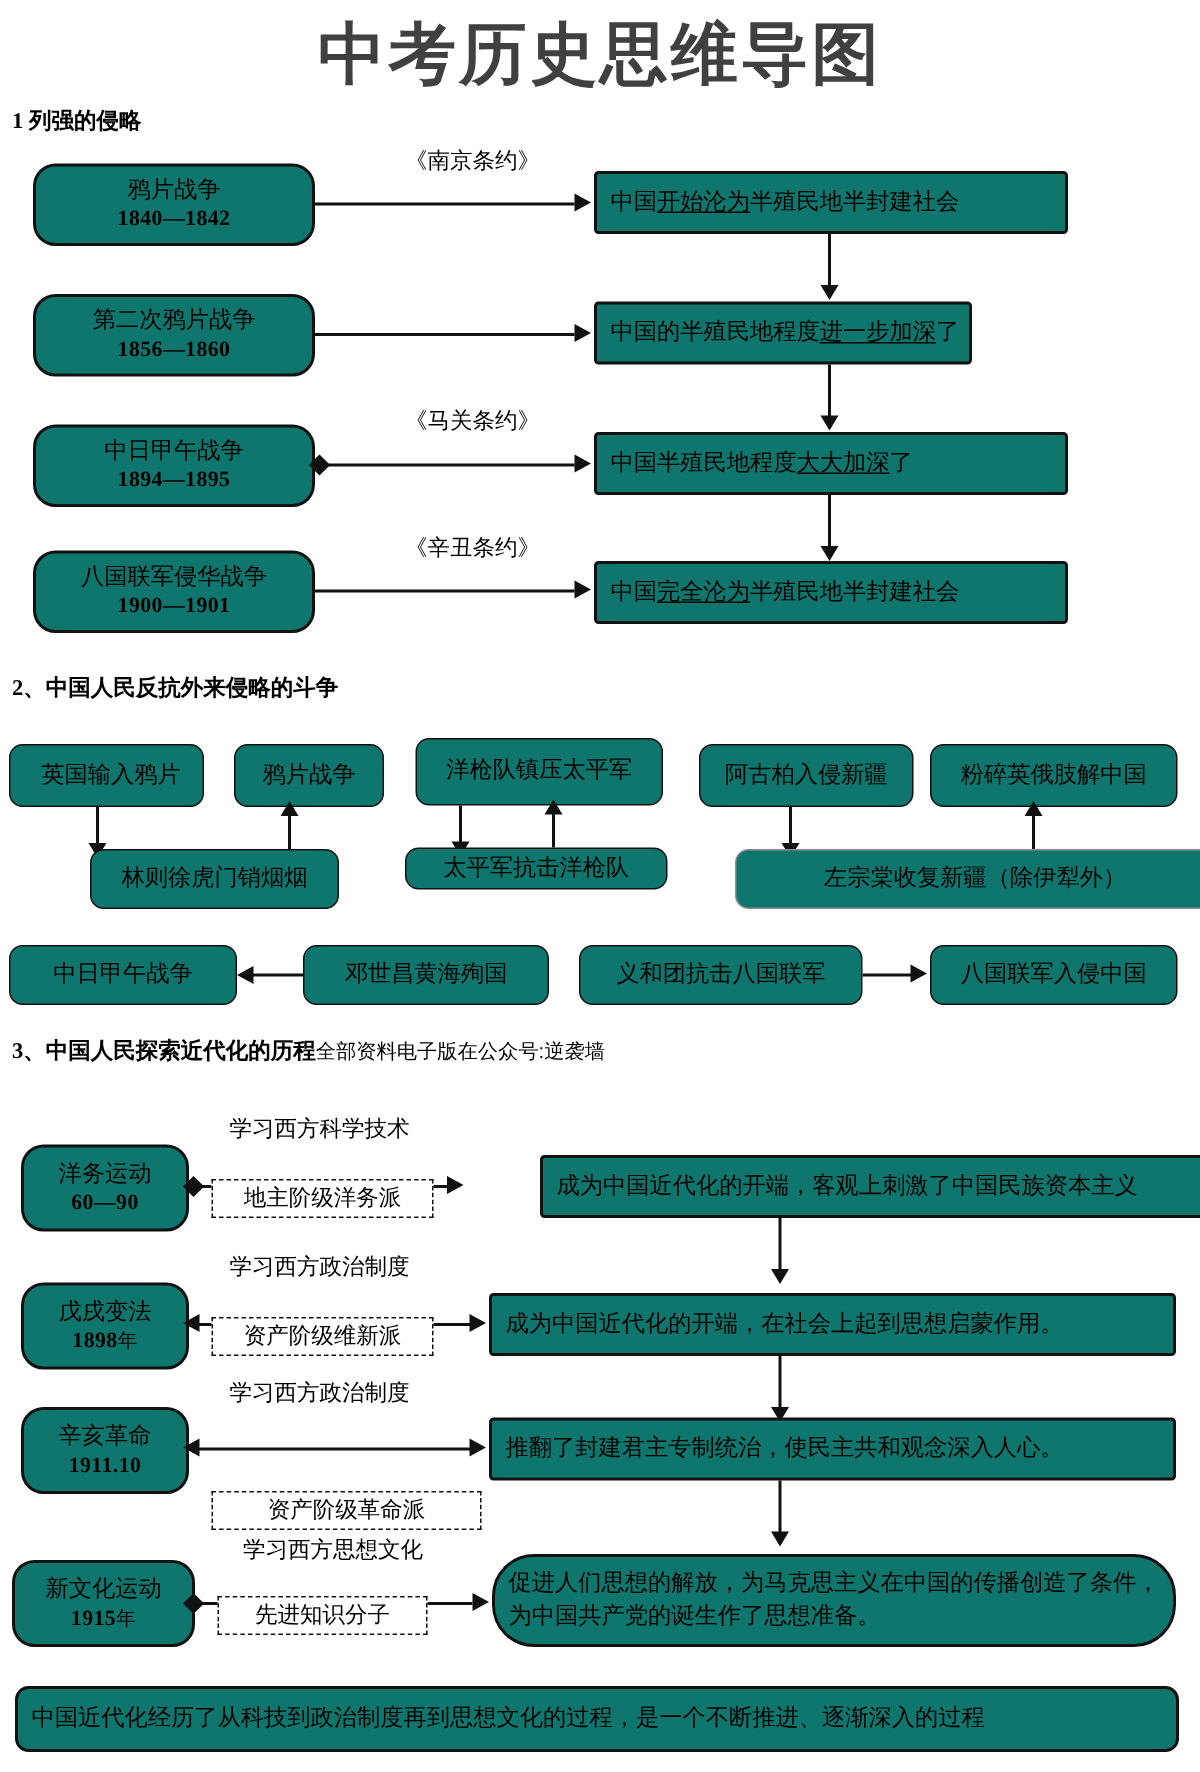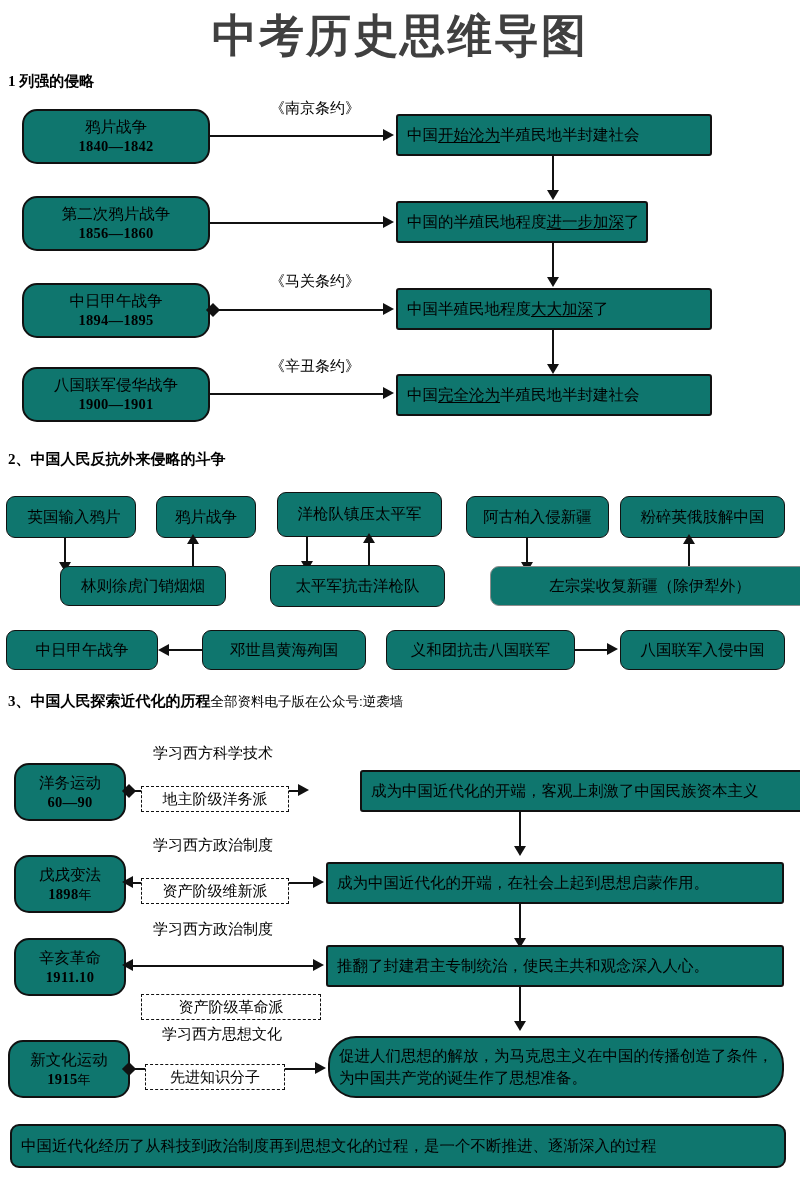--- a/index.html
+++ b/index.html
@@ -224,21 +224,21 @@
 <div class="vline thinline" style="left:192px; top:540px; height:26px;"></div>
 <div class="arrowhead up" style="left:187px; top:534px;"></div>
 
 <div class="node round-s thin" style="left:60px; top:566px; width:166px; height:40px;">林则徐虎门销烟烟</div>
 
 <div class="node round-s thin" style="left:277px; top:492px; width:165px; height:45px;">洋枪队镇压太平军</div>
 <div class="vline thinline" style="left:306px; top:537px; height:26px;"></div>
 <div class="arrowhead down" style="left:301px; top:561px;"></div>
 <div class="vline thinline" style="left:368px; top:539px; height:26px;"></div>
 <div class="arrowhead up" style="left:363px; top:533px;"></div>
-<div class="node round-s thin" style="left:270px; top:565px; width:175px; height:42px;">太平军抗击洋枪队</div>
+<div class="node round-s thin" style="left:270px; top:565px; width:175px; height:28px;">太平军抗击洋枪队</div>
 
 <div class="node round-s thin" style="left:466px; top:496px; width:143px; height:42px;">阿古柏入侵新疆</div>
 <div class="vline thinline" style="left:526px; top:538px; height:26px;"></div>
 <div class="arrowhead down" style="left:521px; top:562px;"></div>
 
 <div class="node round-s thin" style="left:620px; top:496px; width:165px; height:42px;">粉碎英俄肢解中国</div>
 <div class="vline thinline" style="left:688px; top:540px; height:26px;"></div>
 <div class="arrowhead up" style="left:683px; top:534px;"></div>
 
 <div class="node round-s thin grayed" style="left:490px; top:566px; width:320px; height:40px;font-family:Liberation Serif, serif;">左宗棠收复新疆（除伊犁外）</div>

